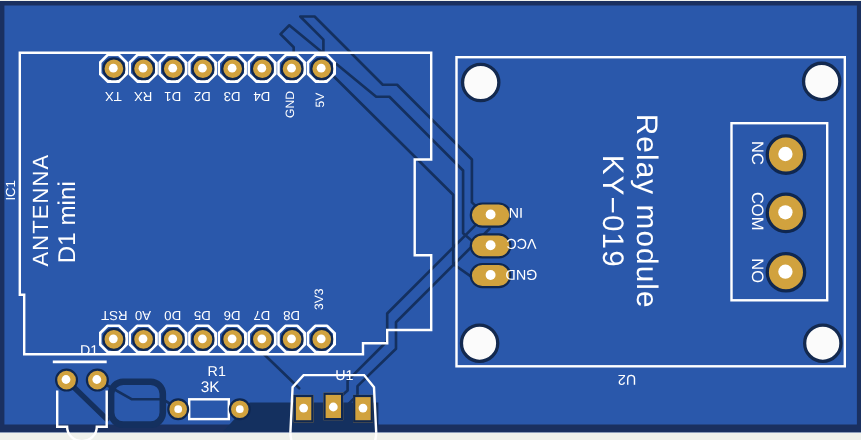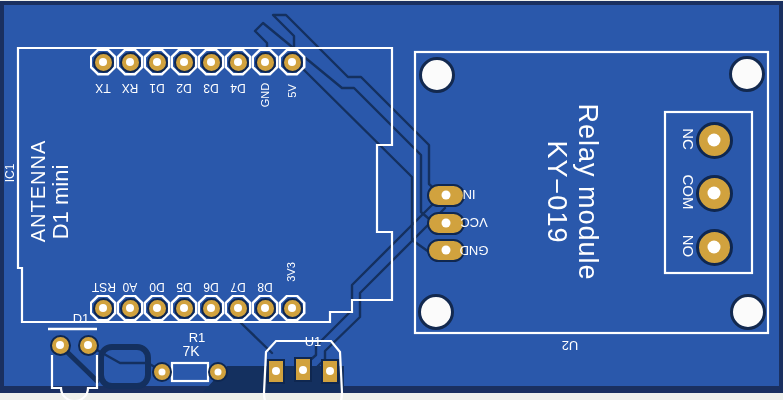--- a/index.html
+++ b/index.html
@@ -252,15 +252,15 @@
   <div class="lbl r180" style="left:469px;top:194px;font-size:13px">IN</div>
   <div class="lbl r180" style="left:474px;top:222px;font-size:13px">VCC</div>
   <div class="lbl r180" style="left:474px;top:250px;font-size:13px">GND</div>
   <div class="lbl r90" style="left:688px;top:139px;font-size:15px">NC</div>
   <div class="lbl r90" style="left:688px;top:192px;font-size:15px">COM</div>
   <div class="lbl r90" style="left:688px;top:246px;font-size:15px">NO</div>
   <div class="lbl r180" style="left:570px;top:345px;font-size:13px">U2</div>
 
   <div class="lbl r0" style="left:81px;top:318px;font-size:13px">D1</div>
   <div class="lbl r0" style="left:197px;top:337px;font-size:13px">R1</div>
-  <div class="lbl r0" style="left:191px;top:351px;font-size:14px">7K</div>
+  <div class="lbl r0" style="left:191px;top:351px;font-size:14px">3K</div>
   <div class="lbl r0" style="left:313px;top:341px;font-size:13px">U1</div>
 </div>
 
 </body></html>

